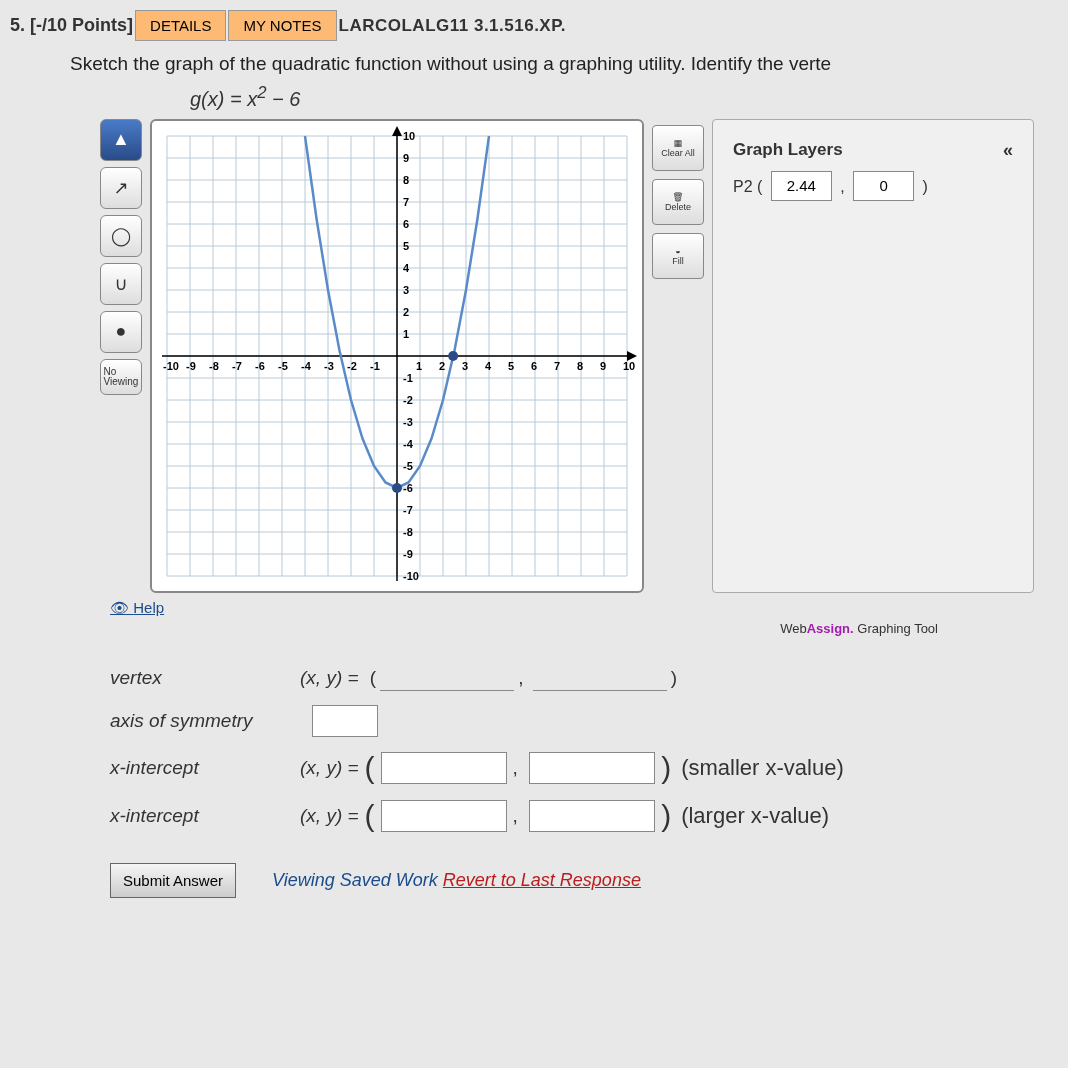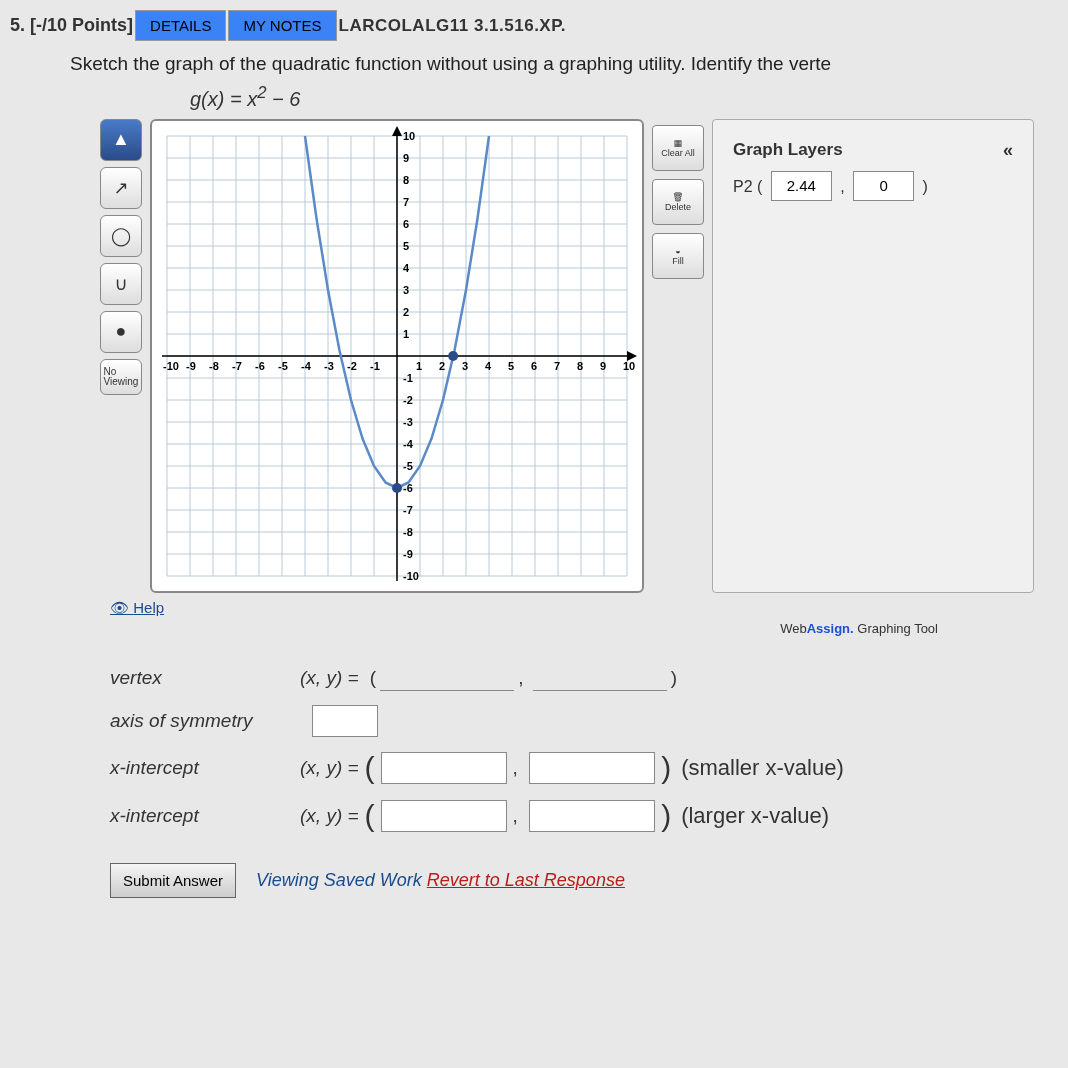--- a/index.html
+++ b/index.html
@@ -1,18 +1,18 @@
 <!DOCTYPE html>
 <html><head>
 <meta charset="utf-8">
 <style>
 body{margin:0;padding:10px;font-family:Arial,Helvetica,sans-serif;background:#e8e8e8;color:#333;overflow:hidden;width:1068px;height:1068px;box-sizing:border-box}
 .header{display:flex;align-items:center;gap:2px;margin-bottom:10px}
 .qnum{font-weight:bold;font-size:18px}
-.hbtn{border:1px solid #999;background:#3b82f6;padding:6px 14px;font-size:15px;cursor:pointer}
+.hbtn{border:1px solid #999;background:#fdba74;padding:6px 14px;font-size:15px;cursor:pointer}
 .qref{font-weight:bold;font-size:17px;letter-spacing:0.5px}
 .prompt{font-size:19px;margin:12px 0 8px 60px;color:#222}
 .formula{font-size:20px;font-style:italic;margin:0 0 8px 180px}
 .graph-row{display:flex;gap:8px;margin-left:90px}
 .tool-col{display:flex;flex-direction:column;gap:6px}
 .tool-btn{width:40px;height:40px;border:1px solid #888;border-radius:6px;background:linear-gradient(#fff,#ddd);display:flex;align-items:center;justify-content:center;font-size:18px;cursor:pointer}
 .tool-btn.active{background:linear-gradient(#4a7bc8,#2a4b88);color:#fff}
 .tool-btn.small{height:34px;font-size:10px;flex-direction:column;line-height:1}
 .canvas-wrap{border:2px solid #888;border-radius:6px;background:#fff;position:relative}
 .canvas{width:490px;height:470px;position:relative}
@@ -20,31 +20,31 @@
 .side-btns{display:flex;flex-direction:column;gap:8px;margin-top:6px}
 .side-btn{width:50px;height:44px;border:1px solid #888;border-radius:4px;background:linear-gradient(#fff,#ddd);display:flex;flex-direction:column;align-items:center;justify-content:center;font-size:9px;cursor:pointer}
 .layers{background:#f0f0f0;border:1px solid #aaa;border-radius:4px;padding:20px;min-width:280px}
 .layers h3{margin:0 0 10px 0;font-size:17px;display:flex;justify-content:space-between;align-items:center}
 .layer-item{background:#fff;border:1px solid #bbb;padding:6px;margin-bottom:8px;font-size:14px;font-weight:bold;display:flex;justify-content:space-between;align-items:center}
 .point-row{margin:10px 0;font-size:16px}
 .num-input{width:55px;height:26px;border:1px solid #888;background:#fff;text-align:center;font-size:15px;margin:0 4px}
 .dash-btn{border:1px solid #888;border-radius:4px;padding:4px 8px;font-size:10px;background:#f5f5f5;margin-left:6px}
 .help-link{margin:6px 0 0 100px;font-size:15px;color:#1a4b8c;text-decoration:underline}
 .credit{text-align:right;margin:4px 120px 0 0;font-size:13px}
-.credit b{color:#1d4ed8}
+.credit b{color:#a21caf}
 .answers{margin:30px 0 0 100px;font-size:19px}
 .ans-row{display:flex;align-items:center;margin:14px 0}
 .ans-label{width:190px;font-style:italic}
 .coord-lbl{font-style:italic;margin-right:6px}
 .blank{border:none;border-bottom:1px solid #888;background:transparent;width:130px;height:22px;margin:0 4px}
 .box-input{width:120px;height:28px;border:1px solid #888;background:#fff;margin:0 6px}
 .box-input.small{width:60px}
 .paren{font-size:30px;font-weight:normal;vertical-align:middle}
 .note{font-size:22px;margin-left:10px}
-.footer{display:flex;align-items:center;gap:20px;margin:30px 0 0 100px}
+.footer{display:flex;align-items:center;gap:36px;margin:30px 0 0 100px}
 .submit{border:1px solid #666;background:linear-gradient(#f5f5f5,#ccc);padding:8px 12px;font-size:15px;cursor:pointer}
 .saved{font-style:italic;font-size:18px;color:#1a4b8c}
 .saved u{color:#b91c1c}
 .collapse{font-size:18px;font-weight:bold;cursor:pointer}
 .xbtn{border:1px solid #888;width:20px;height:20px;background:#eee;font-size:12px;text-align:center;cursor:pointer}
 </style>
 </head>
 <body>
 
 <div class="header">

